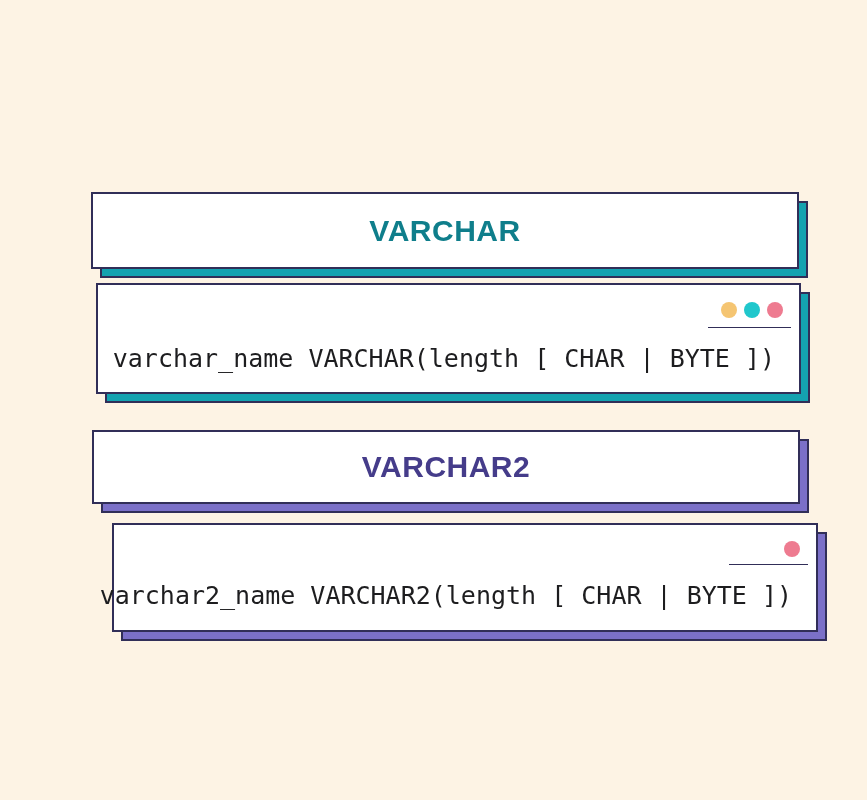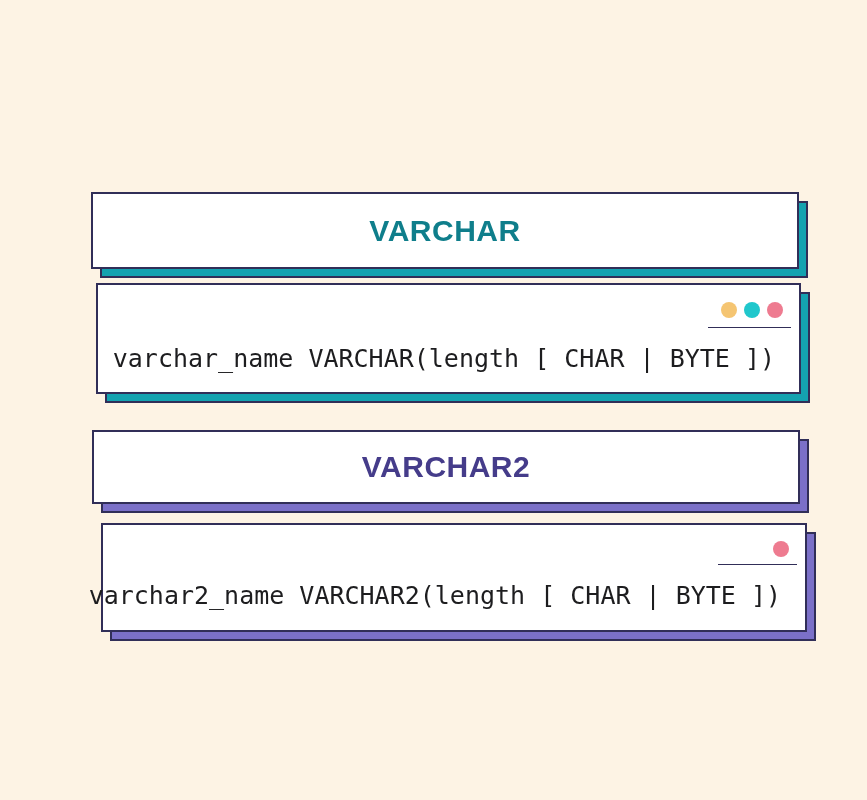--- a/index.html
+++ b/index.html
@@ -23,21 +23,21 @@
     position: absolute;
     inset: 0;
     background: #ffffff;
     border: 2px solid var(--border, #312e58);
   }
 
   
   .title1 { left: 75px; top: 176px; width: 708px; height: 77px; }
   .code1  { left: 80px; top: 267px; width: 705px; height: 111px; }
   .title2 { left: 76px; top: 414px; width: 708px; height: 74px; }
-  .code2  { left: 85px; top: 507px; width: 706px; height: 109px; }
+  .code2  { left: 96px; top: 507px; width: 706px; height: 109px; }
 
   .card.center {
     display: flex;
     align-items: center;
     justify-content: center;
   }
   .title-text {
     font-size: 30px;
     font-weight: 700;
     letter-spacing: 0.5px;

